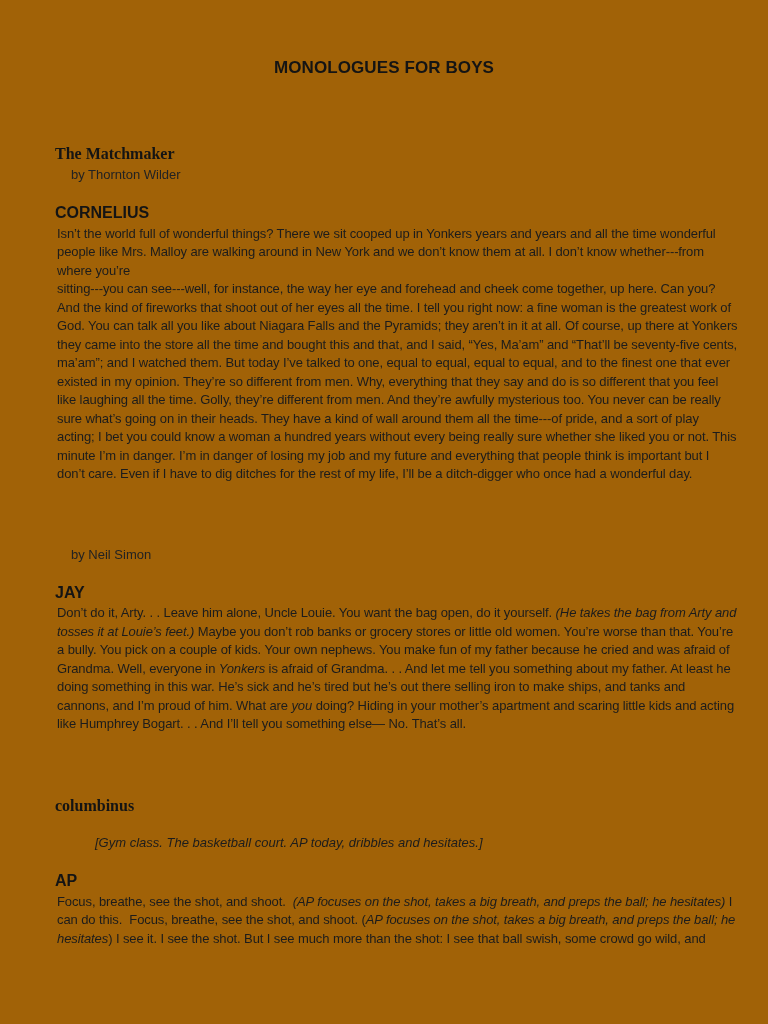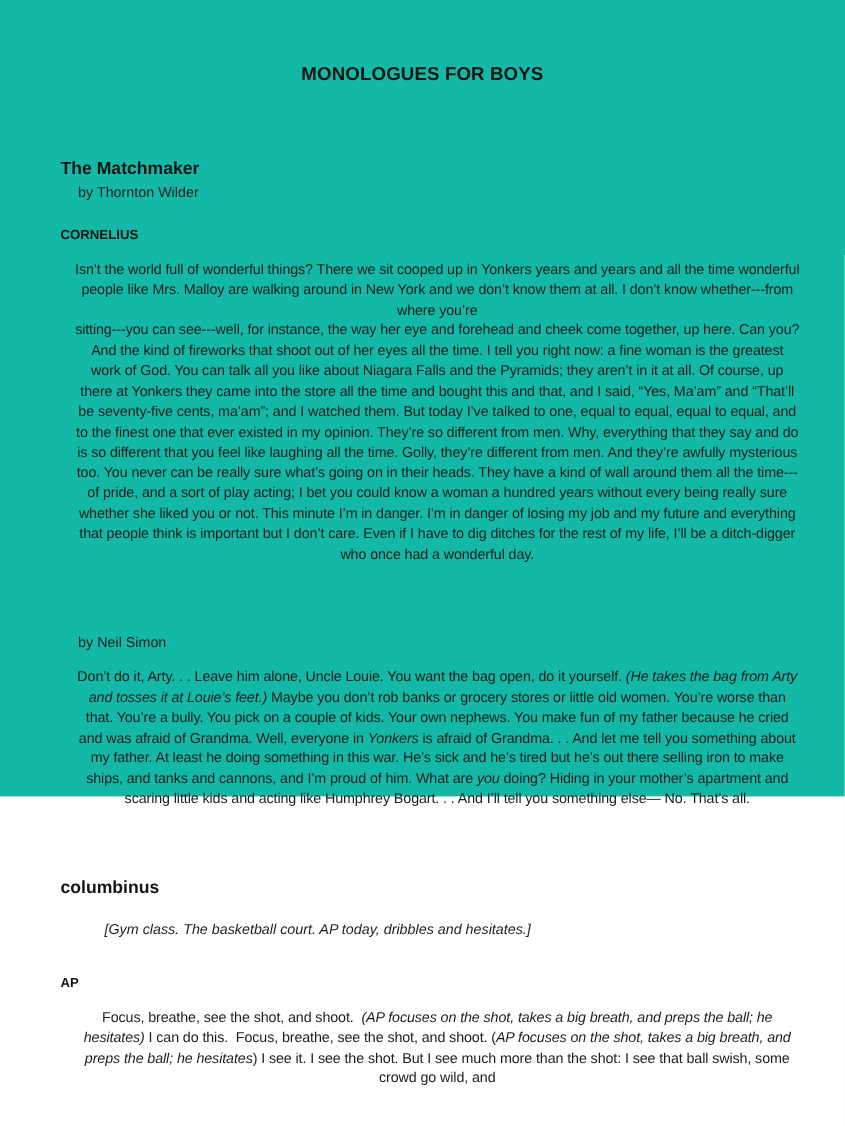--- a/index.html
+++ b/index.html
@@ -9,24 +9,24 @@
   }
   body {
     width: 768px;
     height: 1024px;
     overflow: hidden;
     font-family: "Liberation Sans", sans-serif;
     color: #1c1c1c;
   }
   .page {
     width: 768px;
-    height: 724px;
+    height: 1024px;
     box-sizing: border-box;
     padding-top: 58px;
-    background: #14b8a6;
+    background: #a16207;
   }
   .doc-title {
     margin: 0;
     text-align: center;
     font-size: 17px;
     font-weight: 700;
     letter-spacing: 0.1px;
     color: #141414;
   }
   .content {
@@ -38,44 +38,44 @@
   }
   .s1 { margin-top: 66px; }
   .s2 { margin-top: 62px; }
   .s3 { margin-top: 62px; }
   .section-title {
     margin: 0;
     font-size: 16px;
     font-weight: 700;
     line-height: 20px;
     color: #141414;
+    font-family: Liberation Serif, serif;
   }
   .byline {
     margin: 2px 0 0 0;
     font-size: 13px;
     line-height: 18px;
     color: #222222;
     padding-left: 16px;
   }
   .character {
     margin: 20px 0 0 0;
-    font-size: 12px;
+    font-size: 16px;
     font-weight: 700;
     line-height: 18.5px;
     color: #141414;
   }
-  .s3 .character { margin-top: 30px; }
+  .s3 .character { margin-top: 20px; }
   .mono-body {
-    margin: 13px;
+    margin: 2px;
     font-size: 13px;
     line-height: 18.5px;
     letter-spacing: -0.1px;
     white-space: pre-wrap;
     color: #1c1c1c;
-    text-align: center;
   }
   .stage-direction {
     margin: 18px 0 0 40px;
     font-size: 13px;
     line-height: 18.5px;
     font-style: italic;
     color: #1c1c1c;
   }
   .it { font-style: italic; }
 </style>
@@ -91,20 +91,21 @@
     <section class="mono s1">
       <h2 class="section-title">The Matchmaker</h2>
       <div class="byline">by Thornton Wilder</div>
       <div class="character">CORNELIUS</div>
       <p class="mono-body"><span>Isn’t the world full of wonderful things? There we sit cooped up in Yonkers years and years and all the time wonderful people like Mrs. Malloy are walking around in New York and we don’t know them at all. I don’t know whether---from where you’re
 sitting---you can see---well, for instance, the way her eye and forehead and cheek come together, up here. Can you? And the kind of fireworks that shoot out of her eyes all the time. I tell you right now: a fine woman is the greatest work of God. You can talk all you like about Niagara Falls and the Pyramids; they aren’t in it at all. Of course, up there at Yonkers they came into the store all the time and bought this and that, and I said, “Yes, Ma’am” and “That’ll be seventy-five cents, ma’am”; and I watched them. But today I’ve talked to one, equal to equal, equal to equal, and to the finest one that ever existed in my opinion. They’re so different from men. Why, everything that they say and do is so different that you feel like laughing all the time. Golly, they’re different from men. And they’re awfully mysterious too. You never can be really sure what’s going on in their heads. They have a kind of wall around them all the time---of pride, and a sort of play acting; I bet you could know a woman a hundred years without every being really sure whether she liked you or not. This minute I’m in danger. I’m in danger of losing my job and my future and everything that people think is important but I don’t care. Even if I have to dig ditches for the rest of my life, I’ll be a ditch-digger who once had a wonderful day.</span></p>
     </section>
 
     <section class="mono s2">
       <div class="byline">by Neil Simon</div>
+      <div class="character">JAY</div>
       <p class="mono-body"><span>Don’t do it, Arty. . . Leave him alone, Uncle Louie. You want the bag open, do it yourself. </span><span class="it">(He takes the bag from Arty and tosses it at Louie’s feet.)</span><span> Maybe you don’t rob banks or grocery stores or little old women. You’re worse than that. You’re a bully. You pick on a couple of kids. Your own nephews. You make fun of my father because he cried and was afraid of Grandma. Well, everyone in </span><span class="it">Yonkers</span><span> is afraid of Grandma. . . And let me tell you something about my father. At least he doing something in this war. He’s sick and he’s tired but he’s out there selling iron to make ships, and tanks and cannons, and I’m proud of him. What are </span><span class="it">you</span><span> doing? Hiding in your mother’s apartment and scaring little kids and acting like Humphrey Bogart. . . And I’ll tell you something else— No. That’s all.</span></p>
     </section>
 
     <section class="mono s3">
       <h2 class="section-title">columbinus</h2>
       <div class="stage-direction">[Gym class. The basketball court. AP today, dribbles and hesitates.]</div>
       <div class="character">AP</div>
       <p class="mono-body"><span>Focus, breathe, see the shot, and shoot.  </span><span class="it">(AP focuses on the shot, takes a big breath, and preps the ball; he hesitates)</span><span> I can do this.  Focus, breathe, see the shot, and shoot. (</span><span class="it">AP focuses on the shot, takes a big breath, and preps the ball; he hesitates</span><span>) I see it. I see the shot. But I see much more than the shot: I see that ball swish, some crowd go wild, and</span></p>
     </section>
 

